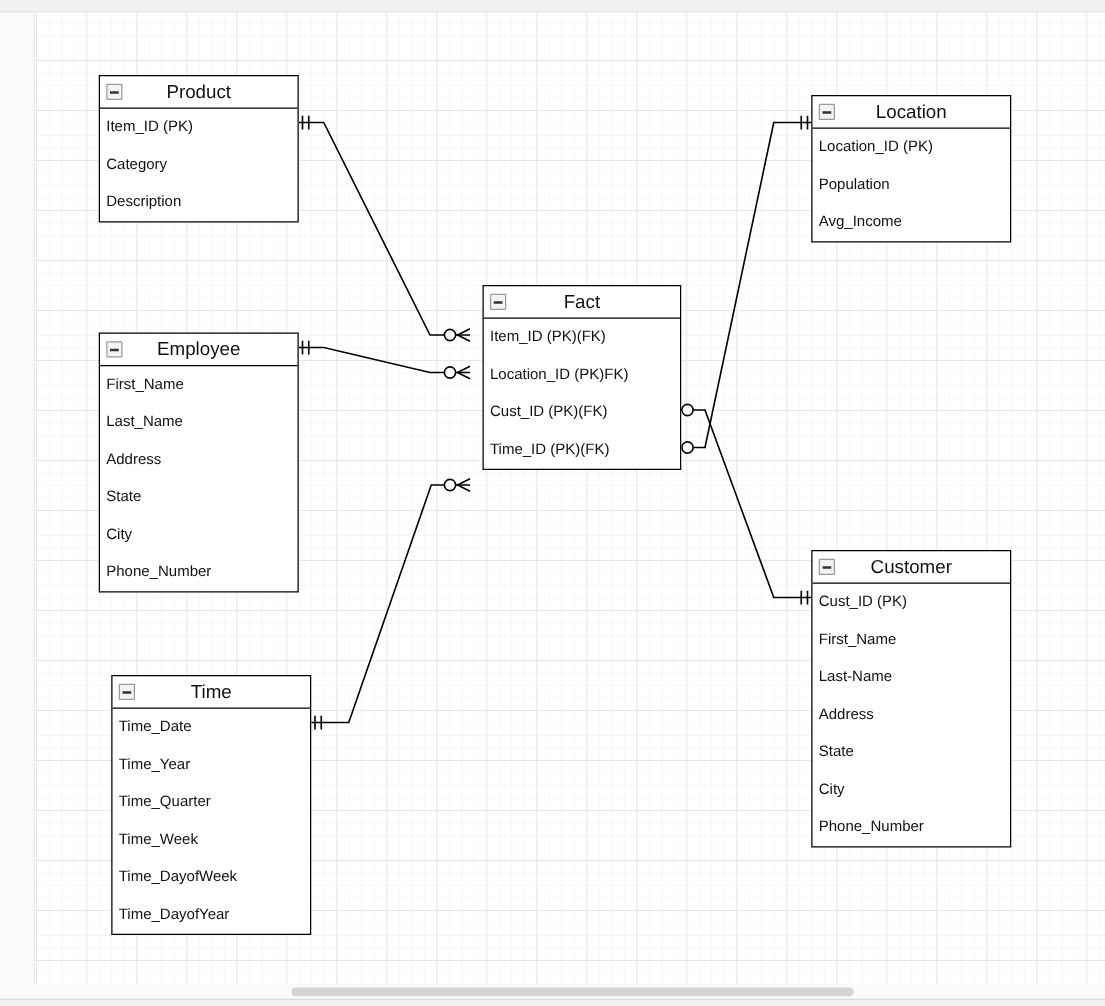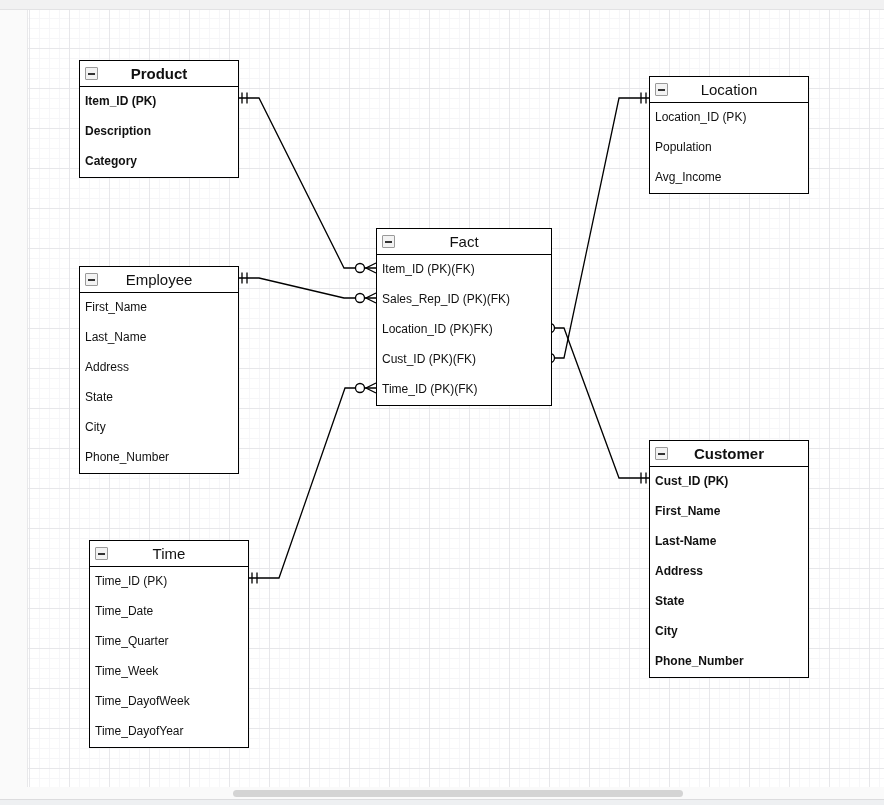--- a/index.html
+++ b/index.html
@@ -87,28 +87,28 @@
         </g>
 
         <g>
           <path d="M534,358 H563 L618,98 H648"></path>
           <path d="M534,353 L544,358 L534,363"></path>
           <circle cx="549" cy="358" r="4.5"></circle>
           <path d="M640,92.5 V103.5 M645,92.5 V103.5"></path>
         </g>
       </svg>
 
-      <div class="entity" style="left:78px; top:60px; width:160px;font-weight:bold;">
+      <div class="entity" style="left:78px; top:60px; width:160px;">
         <div class="entity-title">
           <span class="collapse-btn"></span>
           <span>Product</span>
         </div>
         <div class="entity-row">Item_ID (PK)</div>
+        <div class="entity-row">Category</div>
         <div class="entity-row">Description</div>
-        <div class="entity-row">Category</div>
       </div>
 
       <div class="entity" style="left:648px; top:76px; width:160px;">
         <div class="entity-title">
           <span class="collapse-btn"></span>
           <span>Location</span>
         </div>
         <div class="entity-row">Location_ID (PK)</div>
         <div class="entity-row">Population</div>
         <div class="entity-row">Avg_Income</div>
@@ -120,53 +120,52 @@
           <span>Employee</span>
         </div>
         <div class="entity-row">First_Name</div>
         <div class="entity-row">Last_Name</div>
         <div class="entity-row">Address</div>
         <div class="entity-row">State</div>
         <div class="entity-row">City</div>
         <div class="entity-row">Phone_Number</div>
       </div>
 
-      <div class="entity" style="left:375px; top:228px; width:176px;">
+      <div class="entity" style="left:385px; top:228px; width:159px;">
         <div class="entity-title">
           <span class="collapse-btn"></span>
           <span>Fact</span>
         </div>
         <div class="entity-row">Item_ID (PK)(FK)</div>
-        <div class="entity-row">Sales_Rep_ID (PK)(FK)</div>
         <div class="entity-row">Location_ID (PK)FK)</div>
         <div class="entity-row">Cust_ID (PK)(FK)</div>
         <div class="entity-row">Time_ID (PK)(FK)</div>
       </div>
 
-      <div class="entity" style="left:648px; top:440px; width:160px;font-weight:bold;">
+      <div class="entity" style="left:648px; top:440px; width:160px;">
         <div class="entity-title">
           <span class="collapse-btn"></span>
           <span>Customer</span>
         </div>
         <div class="entity-row">Cust_ID (PK)</div>
         <div class="entity-row">First_Name</div>
         <div class="entity-row">Last-Name</div>
         <div class="entity-row">Address</div>
         <div class="entity-row">State</div>
         <div class="entity-row">City</div>
         <div class="entity-row">Phone_Number</div>
       </div>
 
       <div class="entity" style="left:88px; top:540px; width:160px;">
         <div class="entity-title">
           <span class="collapse-btn"></span>
           <span>Time</span>
         </div>
-        <div class="entity-row">Time_ID (PK)</div>
         <div class="entity-row">Time_Date</div>
+        <div class="entity-row">Time_Year</div>
         <div class="entity-row">Time_Quarter</div>
         <div class="entity-row">Time_Week</div>
         <div class="entity-row">Time_DayofWeek</div>
         <div class="entity-row">Time_DayofYear</div>
       </div>
 
     </div>
   </div>
 
   <div class="hscroll-track">

